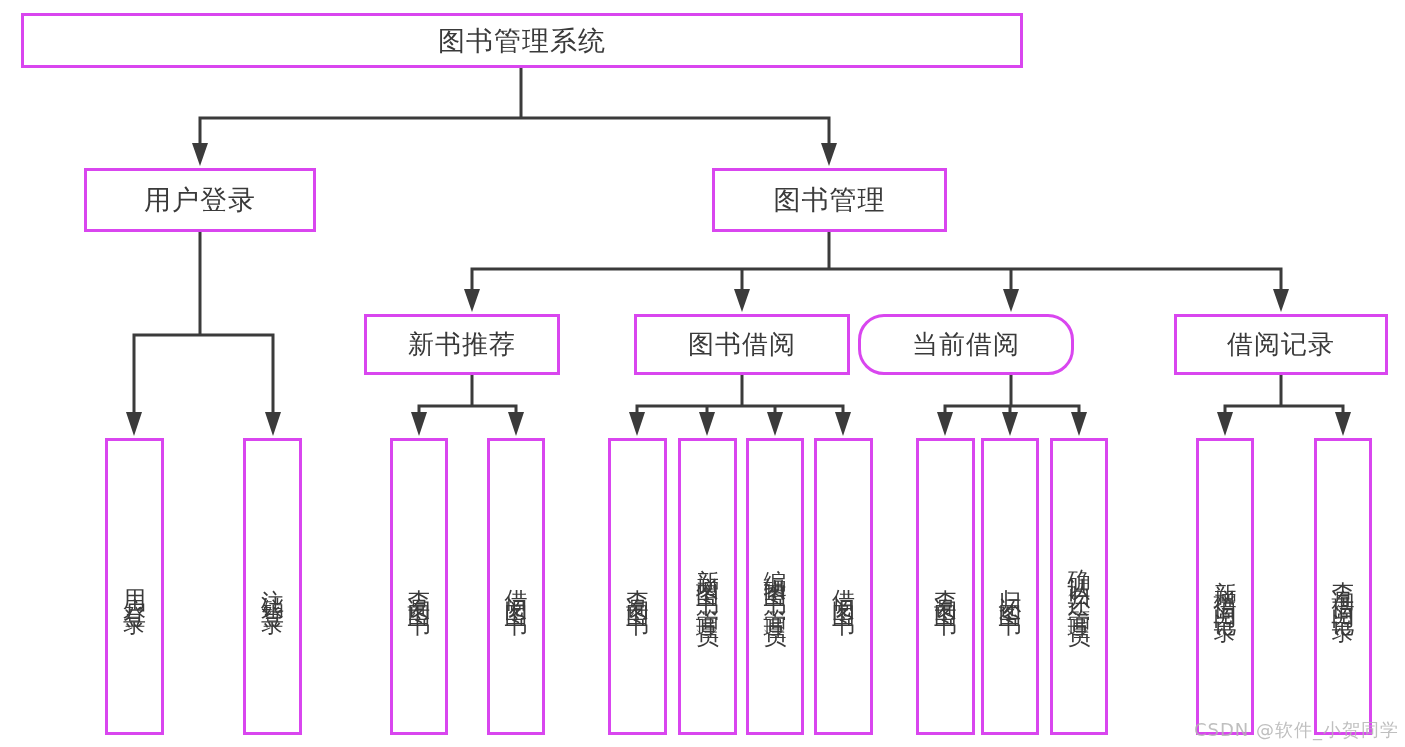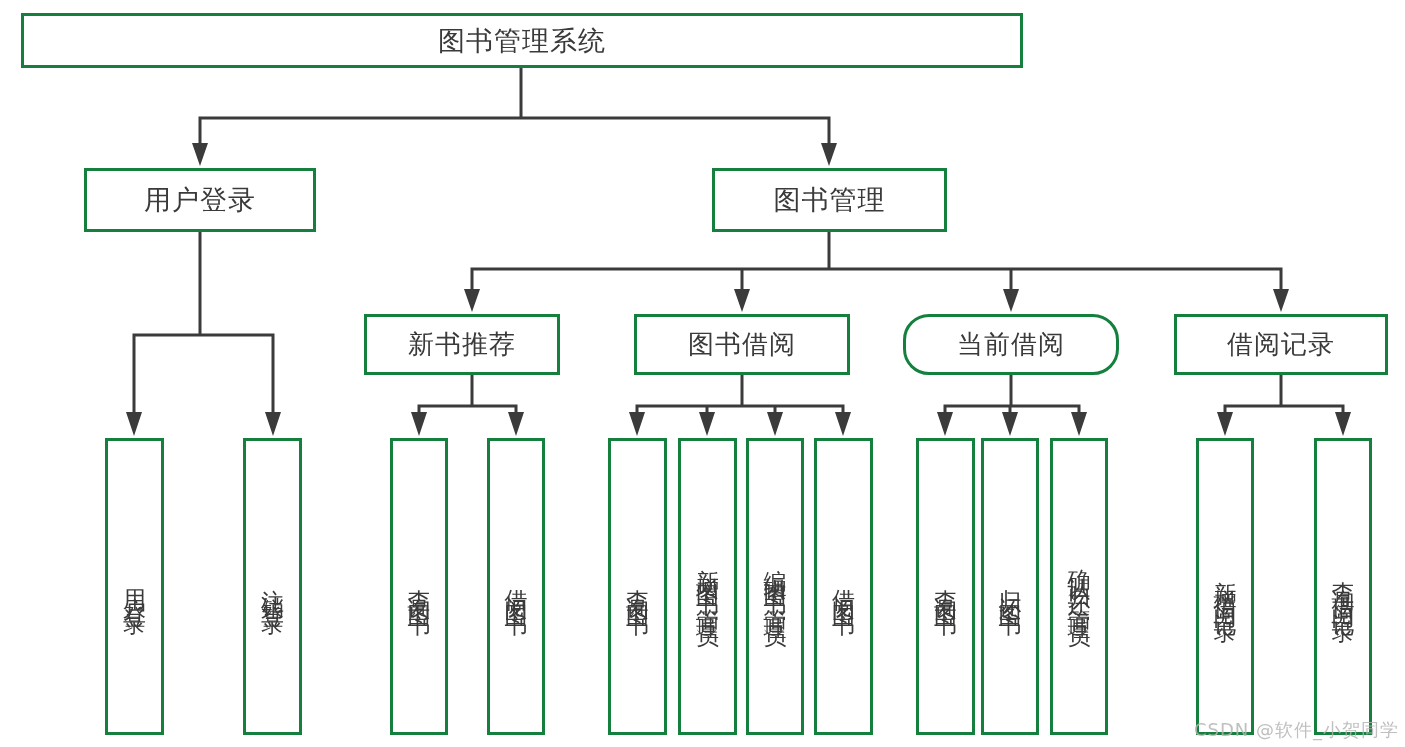--- a/index.html
+++ b/index.html
@@ -17,21 +17,21 @@
   }
   .wires {
     position: absolute;
     left: 0; top: 0;
     width: 1405px; height: 747px;
     z-index: 1;
   }
   .node {
     position: absolute;
     box-sizing: border-box;
-    border: 3px solid #15803d;
+    border: 3px solid #d946ef;
     background: #ffffff;
     display: flex;
     align-items: center;
     justify-content: center;
     color: #3a3a3a;
     z-index: 2;
   }
   .hnode { font-size: 27px; letter-spacing: 1px; white-space: nowrap; }
   .root  { left: 21px;  top: 13px;  width: 1002px; height: 55px; }
   .lvl2  { top: 168px; height: 64px; }
@@ -115,21 +115,21 @@
     </g>
   </svg>
 
   <div class="node hnode root">图书管理系统</div>
 
   <div class="node hnode lvl2" style="left:84px; width:232px;">用户登录</div>
   <div class="node hnode lvl2" style="left:712px; width:235px;text-align:center;">图书管理</div>
 
   <div class="node hnode lvl3" style="left:364px; width:196px;">新书推荐</div>
   <div class="node hnode lvl3" style="left:634px; width:216px;font-family:Liberation Mono, monospace;">图书借阅</div>
-  <div class="node hnode lvl3" style="left:903px; width:216px;border-radius:26px;">当前借阅</div>
+  <div class="node hnode lvl3" style="left:858px; width:216px;border-radius:26px;">当前借阅</div>
   <div class="node hnode lvl3" style="left:1174px; width:214px;">借阅记录</div>
 
   <div class="node leaf" style="left:105px; width:59px;">
     <span>用户登录</span>
   </div>
   <div class="node leaf" style="left:243px; width:59px;">
     <span>注销登录</span>
   </div>
 
   <div class="node leaf" style="left:390px; width:58px;">

